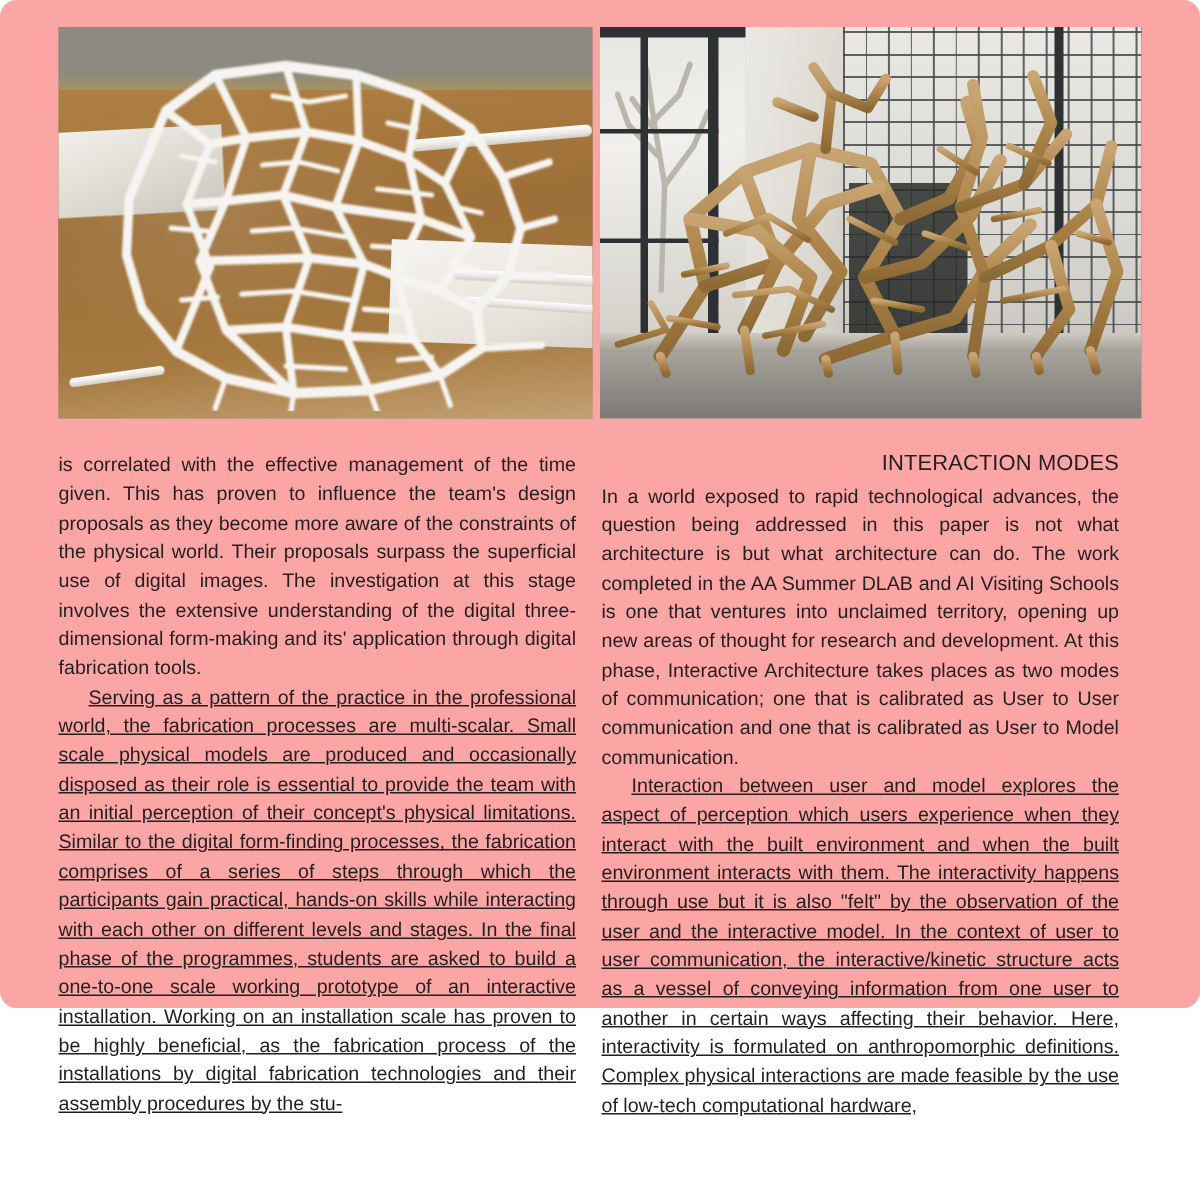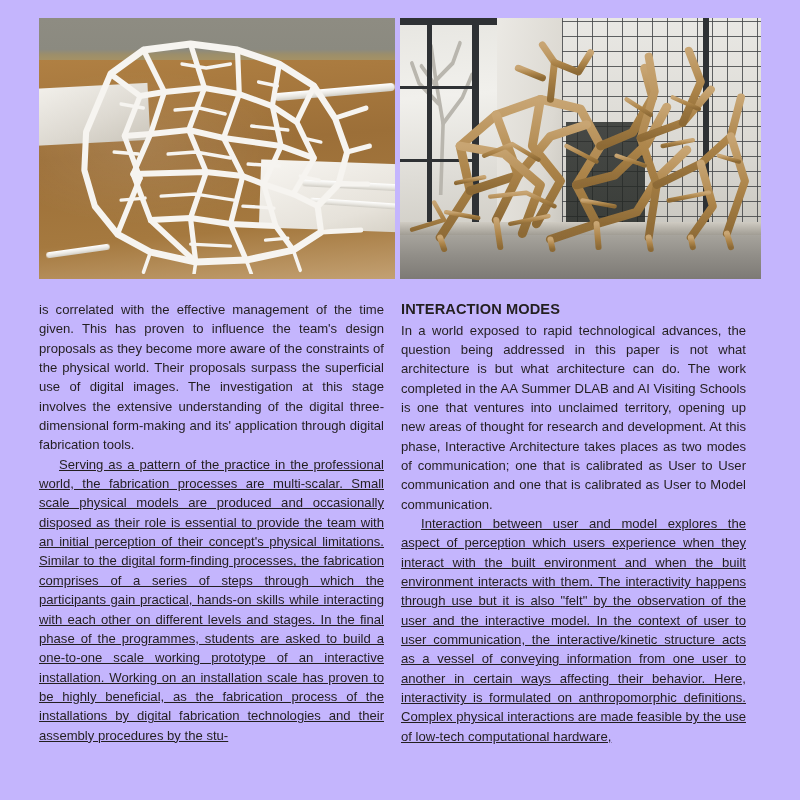--- a/index.html
+++ b/index.html
@@ -10,22 +10,23 @@
   body {
     width: 800px;
     height: 800px;
     overflow: hidden;
     font-family: "Liberation Sans", sans-serif;
     color: #231f20;
   }
   .page {
     position: relative;
     width: 800px;
-    height: 800px;
-    background: #c4b5fd;
+    height: 672px;
+    background: #fca5a5;
+    border-radius: 11px;
   }
 
   
   .figure-row {
     position: absolute;
     left: 39px;
     top: 18px;
     width: 722px;
     height: 261px;
     display: flex;
@@ -130,26 +131,26 @@
     text-align: justify;
     text-justify: inter-word;
     -webkit-hyphens: none;
     hyphens: none;
     color: #231f20;
   }
   .col-left  { left: 39px; }
   .col-right { left: 401px; }
 
   .heading {
-    font-weight: bold;
+    font-weight: normal;
     font-size: 14.6px;
     line-height: 19.6px;
     letter-spacing: .1px;
     margin: 0 0 1px 0;
-    text-align: left;
+    text-align: right;
   }
   p.para {
     margin: 0;
     text-align: justify;
   }
   p.indent { text-indent: 20px; text-decoration: underline; }
 </style>
 </head>
 <body>
 

